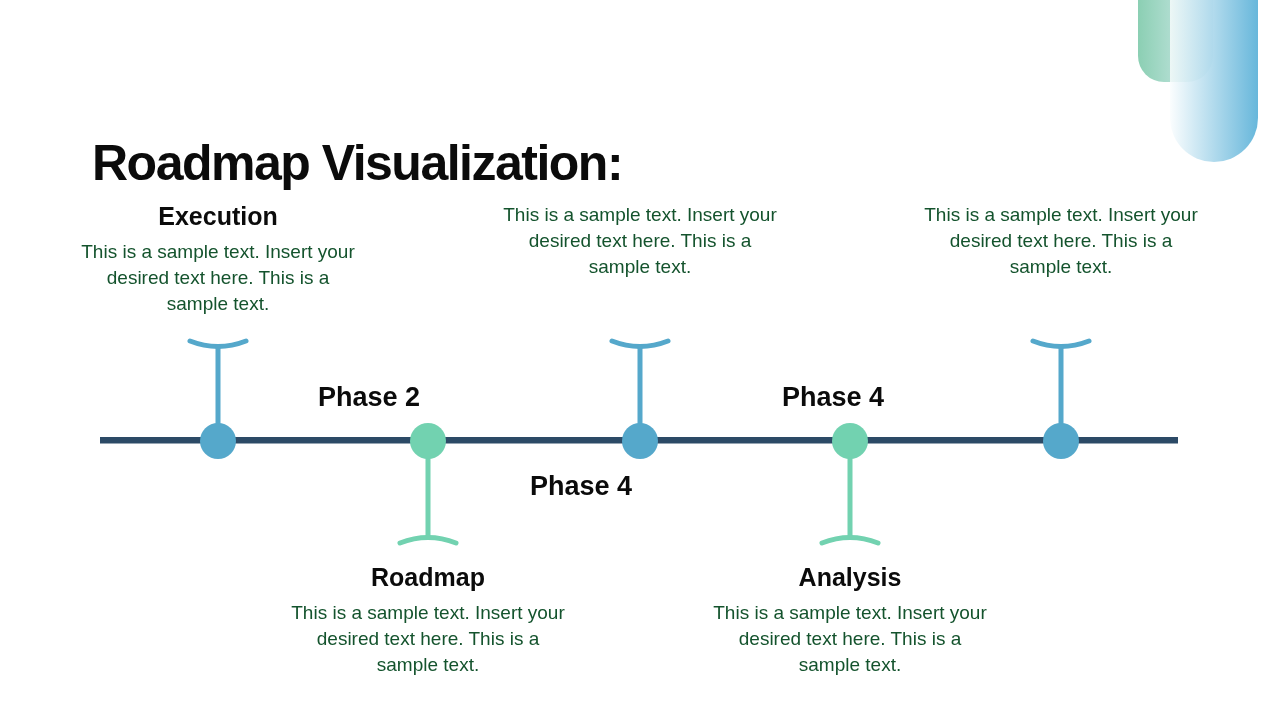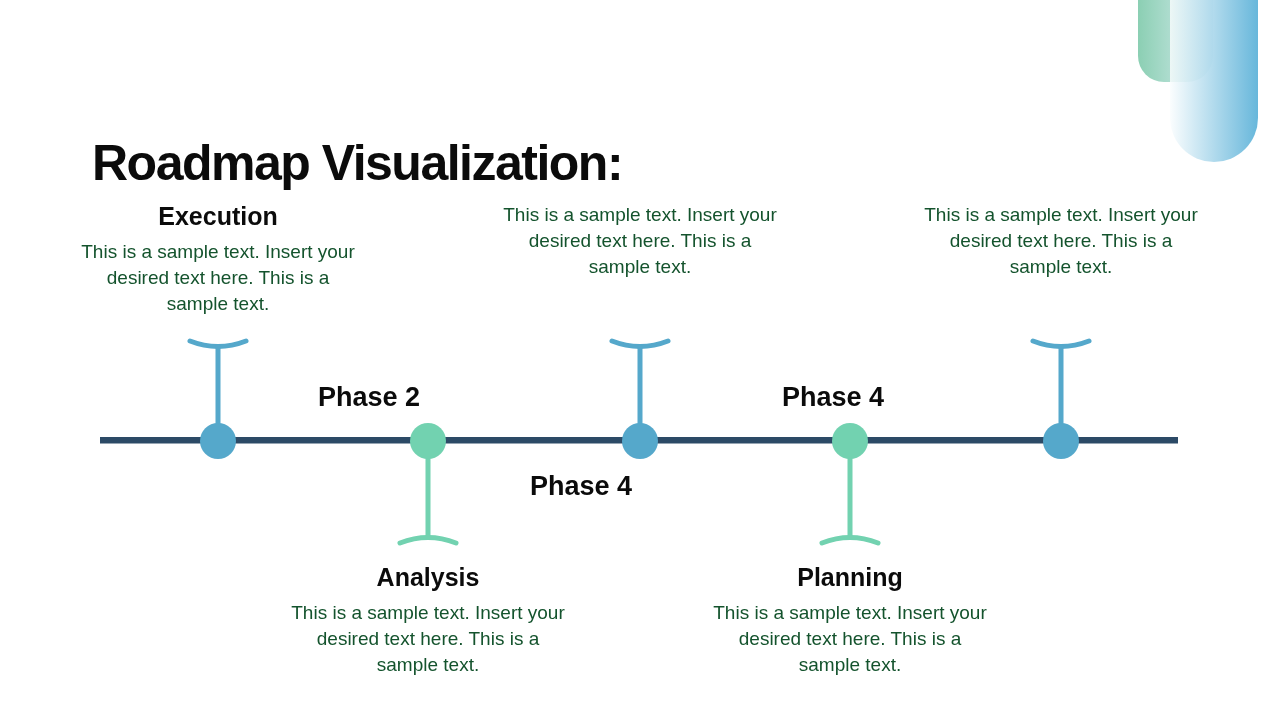--- a/index.html
+++ b/index.html
@@ -136,21 +136,21 @@
     <p>This is a sample text. Insert your desired text here. This is a sample text.</p>
   </div>
   <div class="milestone milestone-above" style="left:498px">
     <p>This is a sample text. Insert your desired text here. This is a sample text.</p>
   </div>
   <div class="milestone milestone-above" style="left:919px">
     <p>This is a sample text. Insert your desired text here. This is a sample text.</p>
   </div>
 
   <div class="milestone milestone-below" style="left:286px">
-    <h3>Analysis</h3>
+    <h3>Roadmap</h3>
     <p>This is a sample text. Insert your desired text here. This is a sample text.</p>
   </div>
   <div class="milestone milestone-below" style="left:708px">
-    <h3>Planning</h3>
+    <h3>Analysis</h3>
     <p>This is a sample text. Insert your desired text here. This is a sample text.</p>
   </div>
 
 </div>
 
 </body></html>

